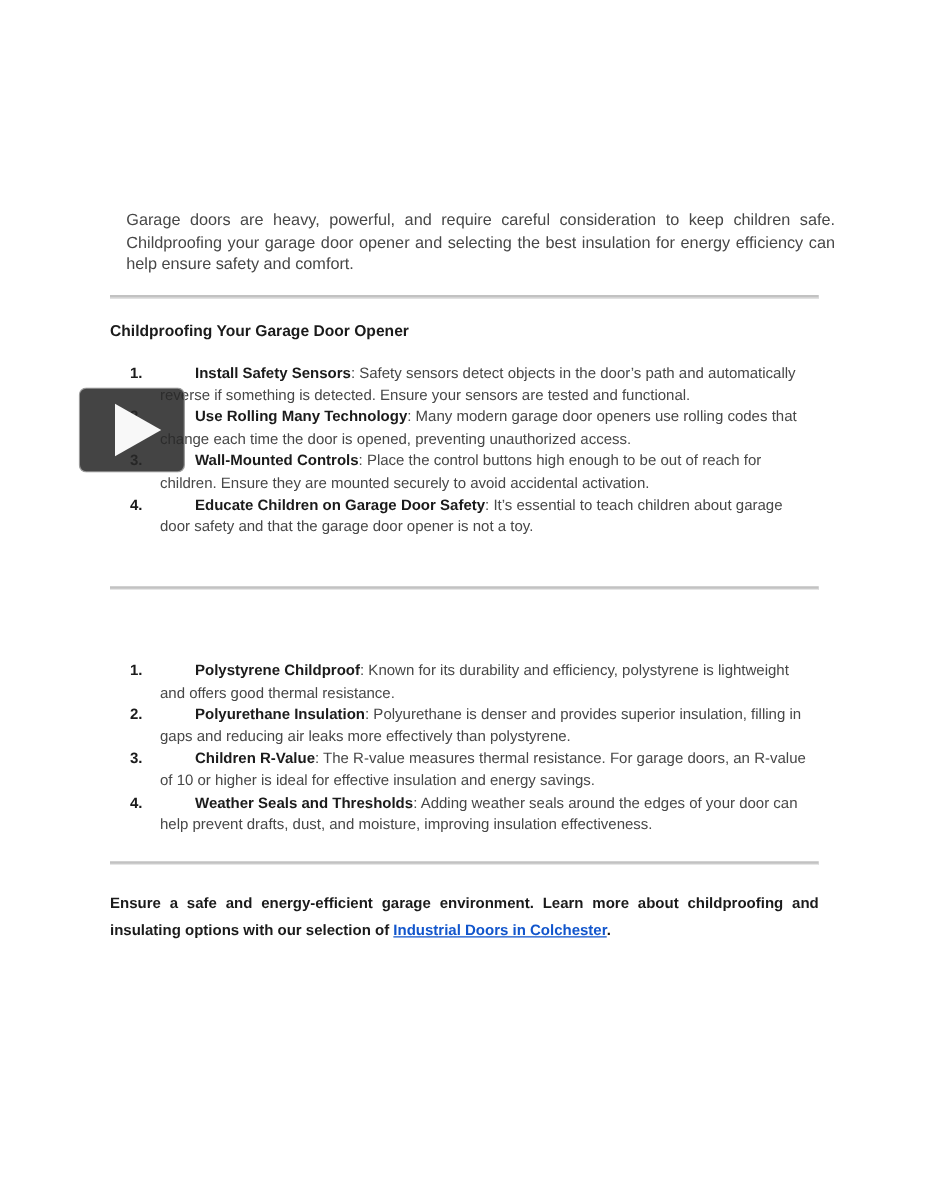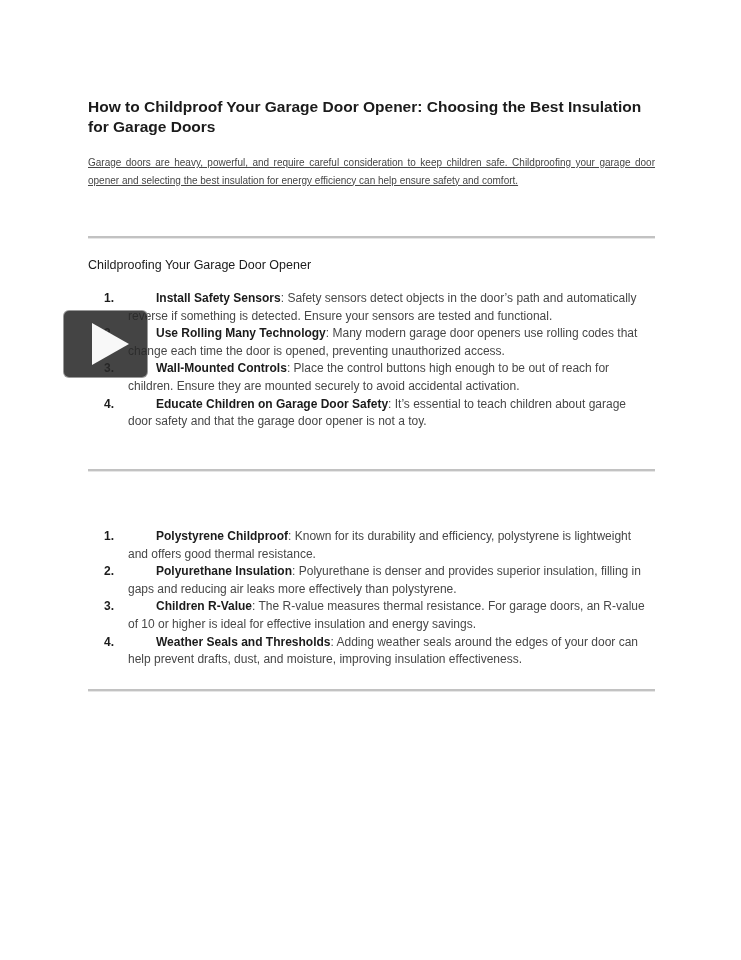--- a/index.html
+++ b/index.html
@@ -8,31 +8,31 @@
     width:741px;height:960px;
     background:#ffffff;
     font-family:"Liberation Sans","DejaVu Sans",sans-serif;
     overflow:hidden;
   }
   .title{
     position:absolute;left:88px;top:97px;width:570px;margin:0;
     font-size:15.5px;line-height:20px;font-weight:bold;color:#1b1b1b;
   }
   .intro{
-    position:absolute;left:88px;top:154px;width:567px;margin:0;
-    font-size:10px;line-height:17.6px;text-align:justify;color:#474747;text-decoration:underline;
+    position:absolute;left:88px;top:154px;width:567px;margin:13px;
+    font-size:13px;line-height:17.6px;text-align:justify;color:#474747;
   }
   .divider{
     position:absolute;left:88px;width:567px;height:2px;
     background:#c2c2c2;border-bottom:1px solid #e6e6e6;
   }
   .d1{top:236px}.d2{top:469px}.d3{top:689px}
   .section-heading{
     position:absolute;left:88px;margin:0;width:567px;
-    font-size:12.5px;line-height:16px;font-weight:normal;color:#1b1b1b;
+    font-size:12.5px;line-height:16px;font-weight:bold;color:#1b1b1b;
   }
   .sh1{top:257px}.sh2{top:495px}
   .list{
     position:absolute;left:88px;width:567px;
     font-size:12px;line-height:17.6px;color:#474747;
   }
   .l1{top:290px}.l2{top:528px}
   .item{position:relative;padding-left:40px;padding-right:7px;box-sizing:border-box;}
   .num{position:absolute;left:16px;top:0;font-weight:bold;color:#1b1b1b;}
   .lead{font-weight:bold;color:#1b1b1b;margin-left:28px;}
@@ -54,21 +54,20 @@
     border-left:37px solid #f8f8f8;
     border-top:21px solid transparent;
     border-bottom:21px solid transparent;
   }
 </style>
 </head>
 <body>
 
 <div class="page">
 
-  <h1 class="title">How to Childproof Your Garage Door Opener: Choosing the Best Insulation for Garage Doors</h1>
 
   <p class="intro">Garage doors are heavy, powerful, and require careful consideration to keep children safe. Childproofing your garage door opener and selecting the best insulation for energy efficiency can help ensure safety and comfort.</p>
 
   <div class="divider d1"></div>
 
   <h2 class="section-heading sh1">Childproofing Your Garage Door Opener</h2>
 
   <div class="list l1">
     <div class="item">
       <span class="num">1.</span><span class="lead">Install Safety Sensors</span><span class="rest">: Safety sensors detect objects in the door’s path and automatically reverse if something is detected. Ensure your sensors are tested and functional.</span>
@@ -97,18 +96,21 @@
     <div class="item">
       <span class="num">3.</span><span class="lead">Children R-Value</span><span class="rest">: The R-value measures thermal resistance. For garage doors, an R-value of 10 or higher is ideal for effective insulation and energy savings.</span>
     </div>
     <div class="item">
       <span class="num">4.</span><span class="lead">Weather Seals and Thresholds</span><span class="rest">: Adding weather seals around the edges of your door can help prevent drafts, dust, and moisture, improving insulation effectiveness.</span>
     </div>
   </div>
 
   <div class="divider d3"></div>
 
+  <p class="footer">
+    <span>Ensure a safe and energy-efficient garage environment. Learn more about childproofing and insulating options with our selection of </span><a class="doc-link" href="#">Industrial Doors in Colchester</a><span>.</span>
+  </p>
 
   <div class="video-overlay">
     <div class="play-tri"></div>
   </div>
 
 </div>
 
 </body></html>

